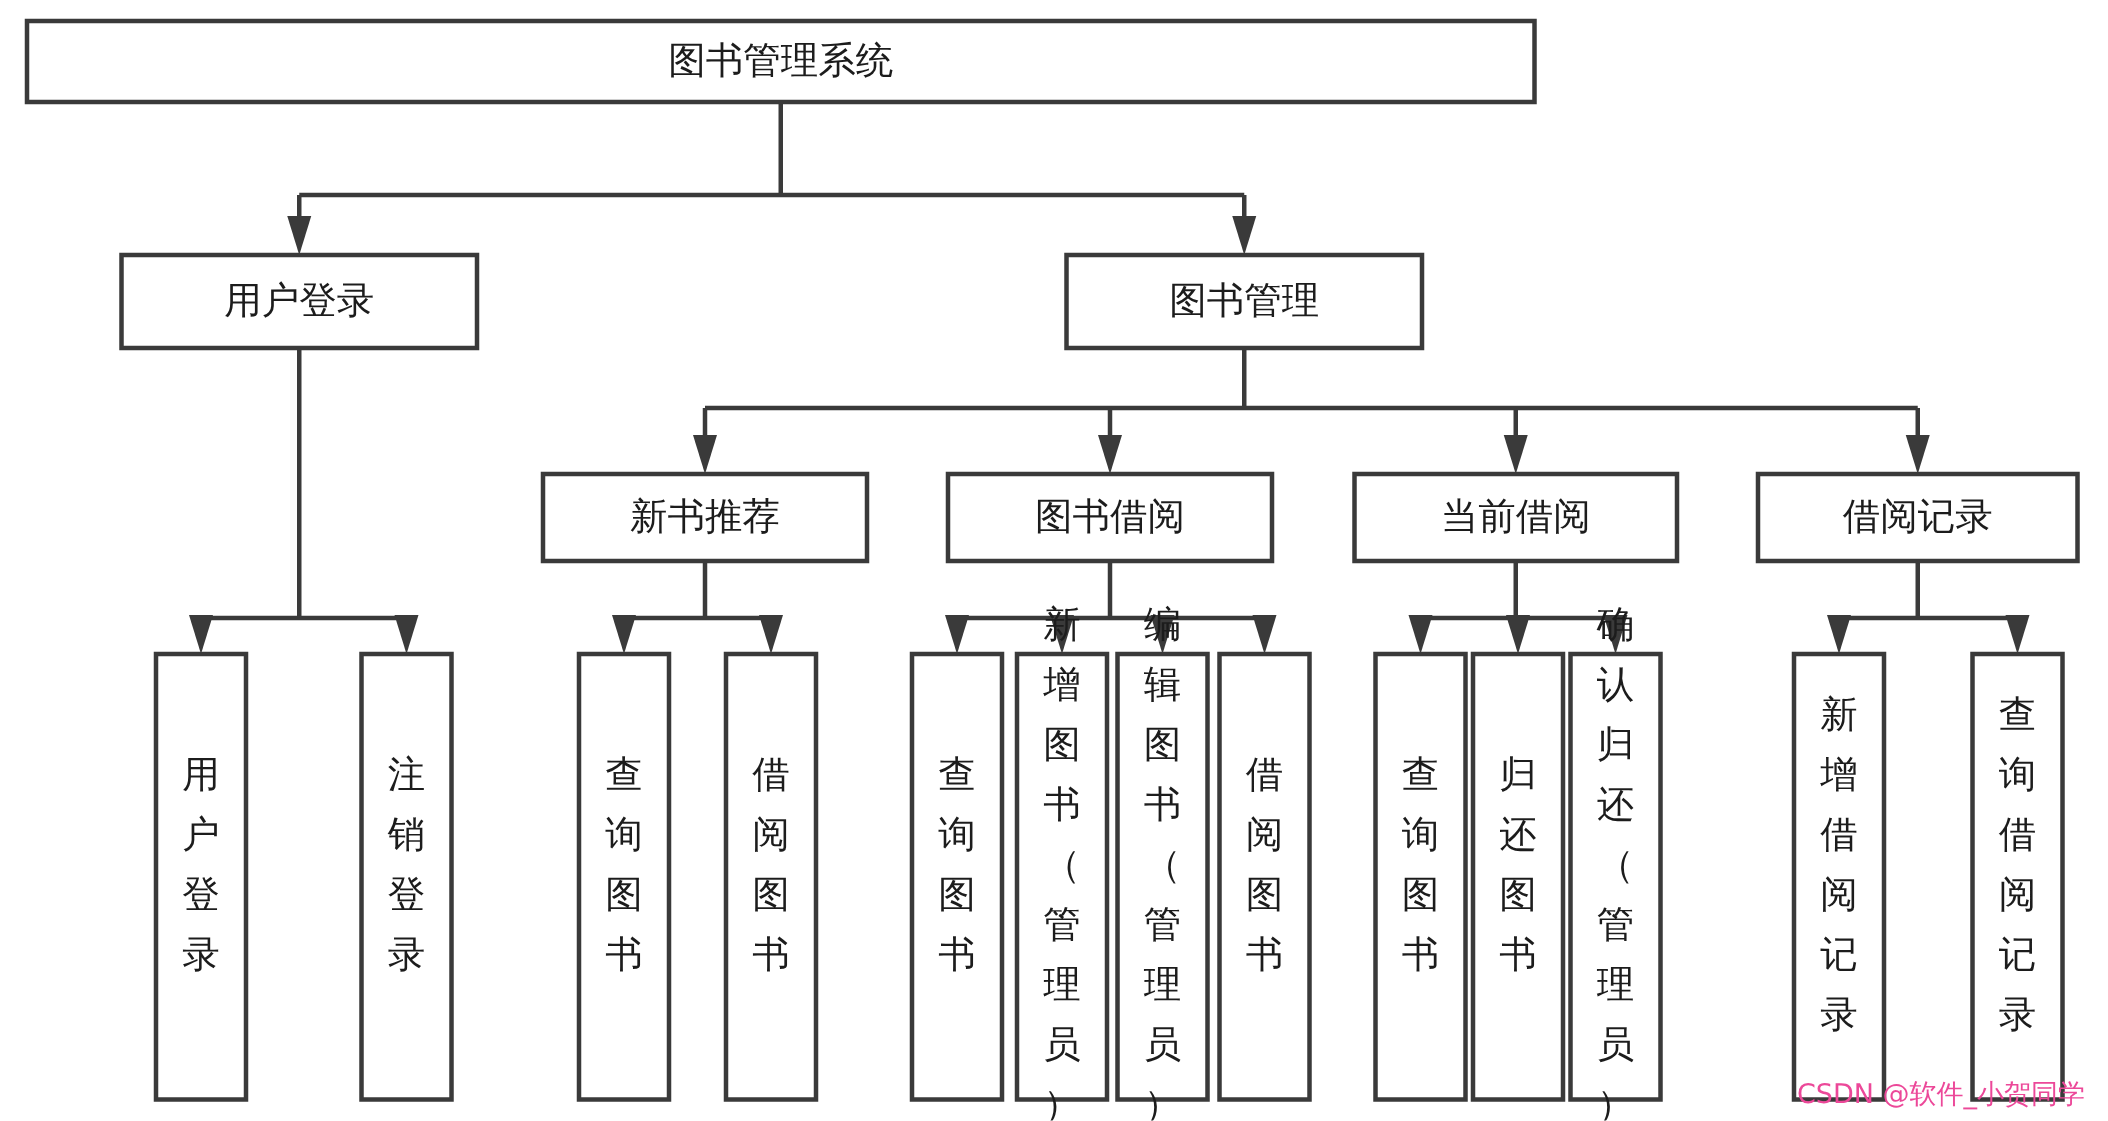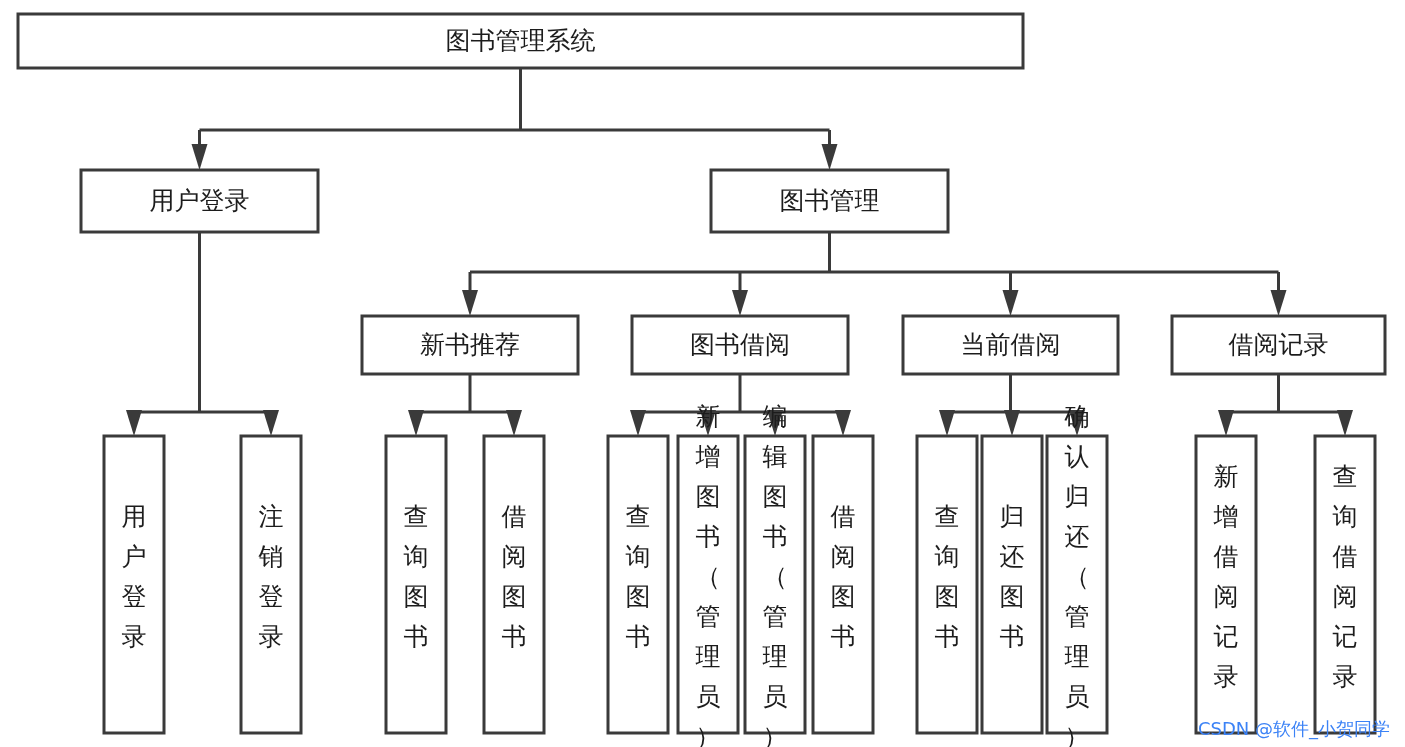--- a/index.html
+++ b/index.html
@@ -52,21 +52,21 @@
   .node-label-v {
     fill: #1c1c1c;
     font-family: "DejaVu Sans", "Liberation Sans", sans-serif;
     font-size: 25px;
     text-anchor: middle;
   }
   .watermark {
     position: absolute;
     right: 10px;
     bottom: 6px;
-    color: #3b82f6;
+    color: #ec4899;
     font-size: 18px;
     font-family: "DejaVu Sans", "Liberation Sans", sans-serif;
     white-space: nowrap;
     user-select: none;
   }
 </style>
 </head>
 <body>
 
 <div id="diagram-root">

